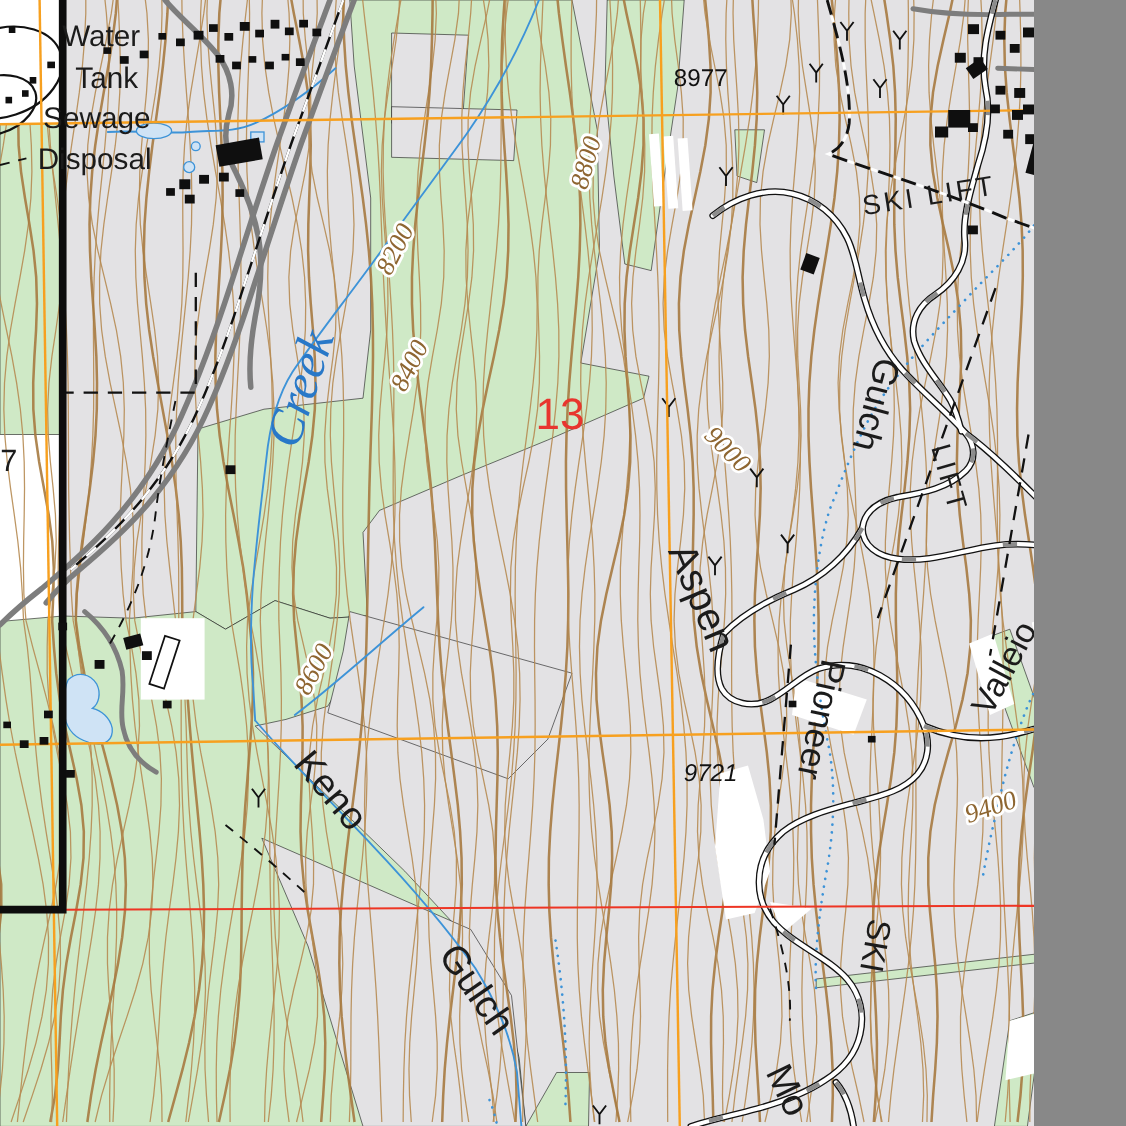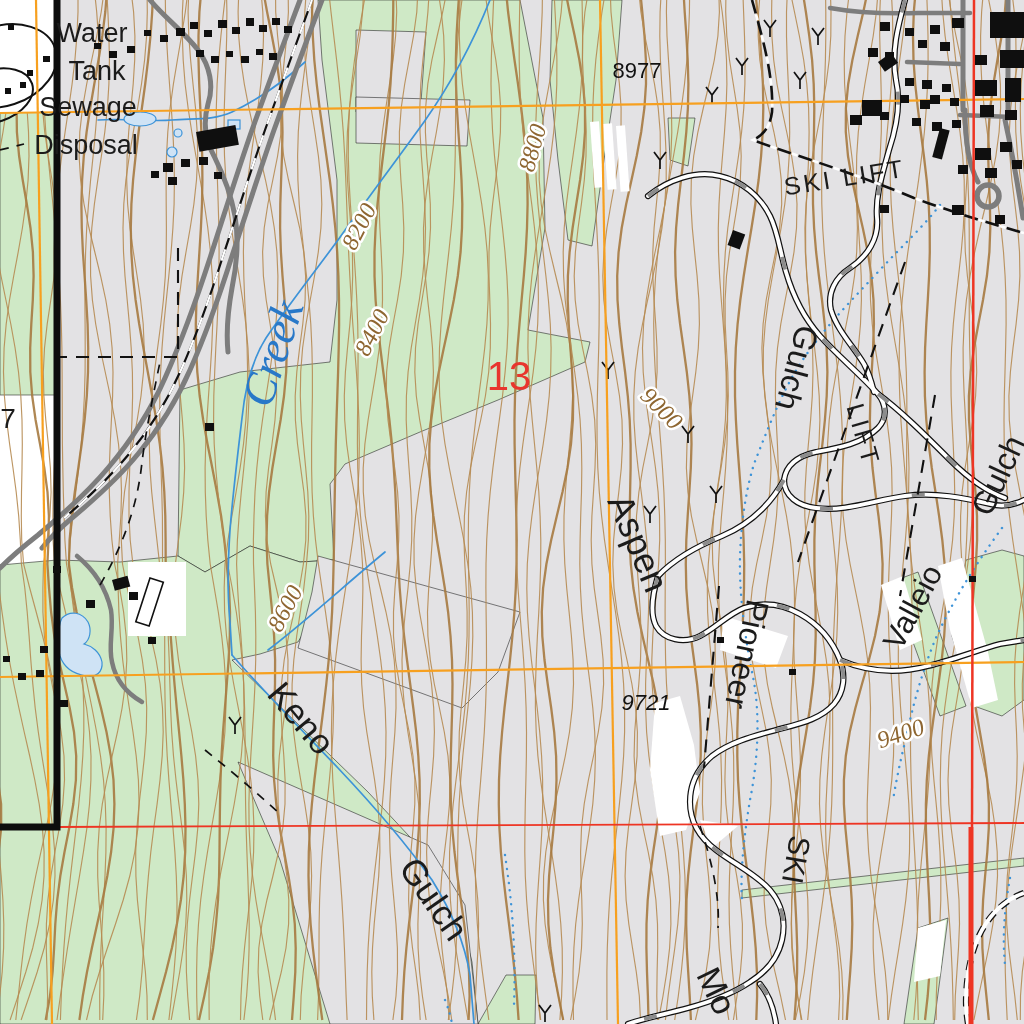--- a/index.html
+++ b/index.html
@@ -1,16 +1,16 @@
 <!DOCTYPE html>
 <html><head>
 <meta charset="utf-8">
 <style>
   html,body{margin:0;padding:0;background:#888;}
-  #stage{width:1024px;height:1024px;position:relative;overflow:hidden;background:#e3e2e4;}
+  #stage{width:940px;height:1024px;position:relative;overflow:hidden;background:#e3e2e4;}
   svg{display:block}
   text{font-family:"Liberation Sans",sans-serif;text-anchor:middle;}
   .place{fill:#1b1b1b;}
   .waterlbl{font-family:"Liberation Serif",serif;font-style:italic;fill:#2878c8;}
   .contourlbl{font-family:"Liberation Serif",serif;font-style:italic;fill:#8e6631;
     paint-order:stroke;stroke:#ffffff;stroke-width:5px;stroke-linejoin:round;}
   .spot{fill:#111;}
   .spotI{fill:#111;font-style:italic;}
   .redlbl{fill:#e8352e;}
   .wide{letter-spacing:3px;}

